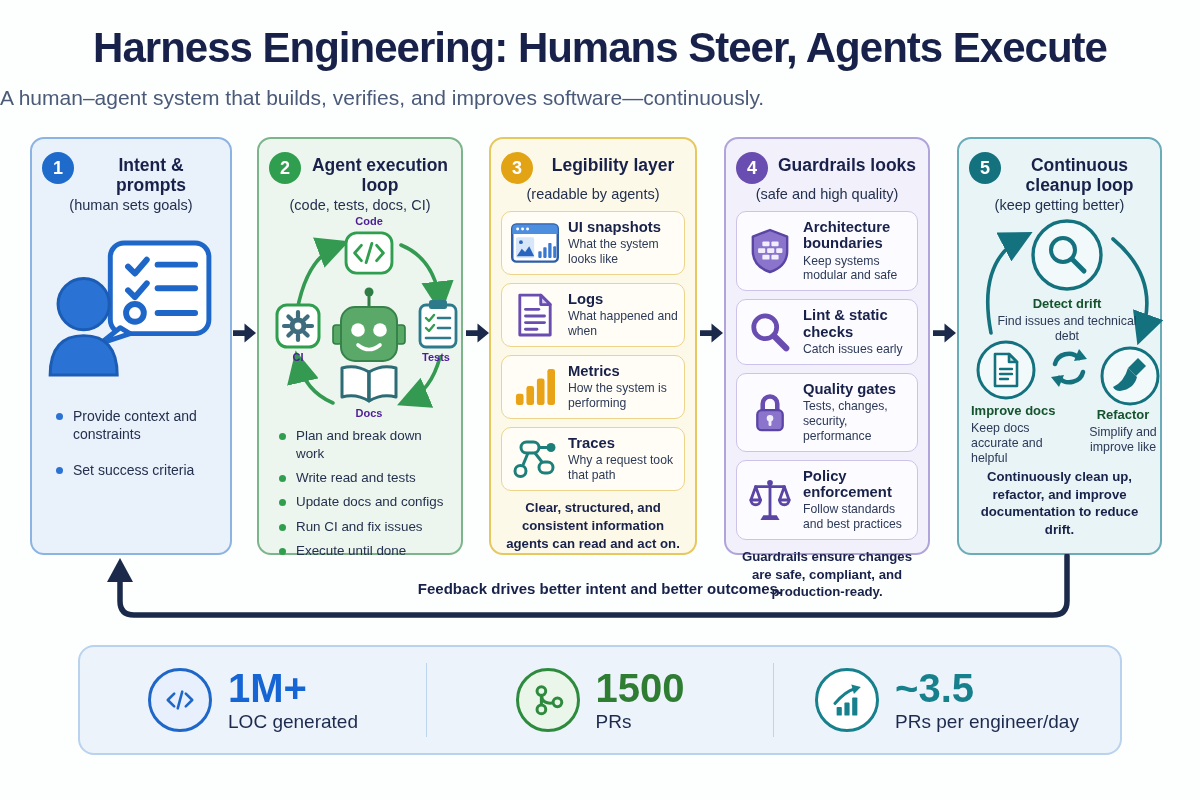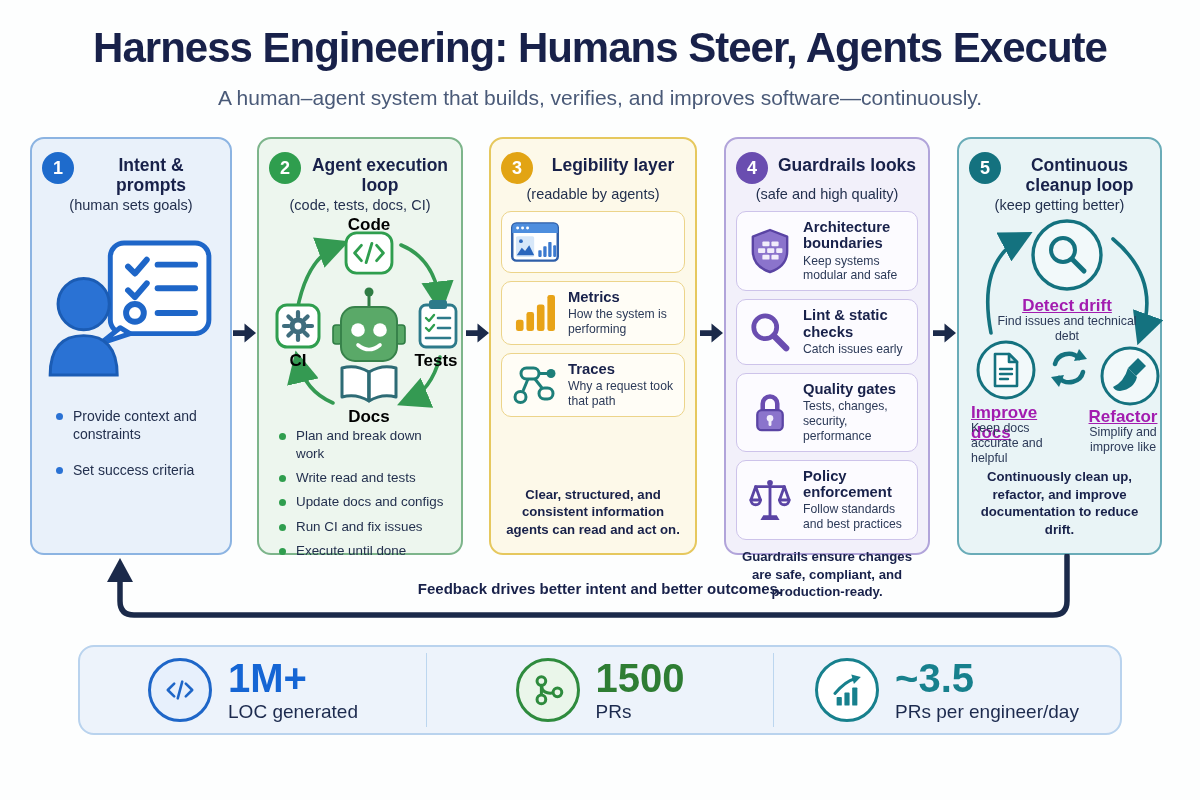--- a/index.html
+++ b/index.html
@@ -2,21 +2,21 @@
 <html><head>
 <meta charset="utf-8">
 <style>
   html,body{margin:0;padding:0;background:#fff;}
   #canvas{position:relative;width:1200px;height:800px;background:#fdfefe;overflow:hidden;
           font-family:"Liberation Sans", sans-serif;color:#19224a;}
 
   
   .main-title{position:absolute;top:24px;left:0;width:1200px;text-align:center;
     font-size:42px;font-weight:bold;letter-spacing:-1px;color:#18214a;}
-  .main-subtitle{position:absolute;top:86px;left:0;width:1200px;text-align:center;
+  .main-subtitle{position:absolute;top:86px;left:0;width:1200px;text-align:left;
     font-size:21px;color:#4a5a78;}
 
   
   .panel{position:absolute;top:137px;height:418px;border-radius:14px;border:2px solid;
     box-sizing:border-box;padding:13px 10px 10px;display:flex;flex-direction:column;}
   .p1{left:30px;width:202px;background:#e9f1fa;border-color:#8cb4e2;}
   .p2{left:257px;width:206px;background:#edf6ee;border-color:#7db58b;}
   .p3{left:489px;width:208px;background:#fdf9e9;border-color:#e6c85e;}
   .p4{left:724px;width:206px;background:#f2f0fa;border-color:#b1a4da;}
   .p5{left:957px;width:205px;background:#e9f4f6;border-color:#6aacb8;}
@@ -36,50 +36,50 @@
   .dot-blue{background:#2a72d4;}.dot-green{background:#2f9e4e;}
   .p1 .bullet{margin-bottom:17px;}
   .p2 .bullet{margin-bottom:7px;font-size:13.4px;}
   .p2 .bullets{padding-left:10px;}
 
   .p1-icon{margin:26px auto 24px;}
 
   
   .cycle2{position:relative;width:200px;height:208px;margin:2px auto 4px;flex:none;}
   .cyc-abs{position:absolute;}
-  .cyc-label{position:absolute;font-size:17px;font-weight:bold;color:#000000;text-align:center;}
+  .cyc-label{position:absolute;font-size:11px;font-weight:bold;color:#4c1d95;text-align:center;}
 
   
   .cards{display:flex;flex-direction:column;gap:8px;margin-top:9px;}
   .card{border:1.5px solid;border-radius:10px;display:flex;align-items:center;gap:9px;
     padding:7px 6px 7px 9px;min-height:62px;box-sizing:border-box;}
   .p3 .card{background:#fffdf6;border-color:#ecd48a;}
   .p4 .card{background:#fcfbff;border-color:#cdc3ea;}
   .card-icon{width:48px;flex:none;display:flex;justify-content:center;align-items:center;}
   .card-title{font-size:14.8px;font-weight:bold;color:#18214a;line-height:1.1;}
   .card-desc{font-size:12.2px;color:#2c3a58;line-height:1.22;margin-top:2px;}
 
   .panel-footer{margin-top:auto;text-align:center;font-weight:bold;font-size:13.2px;
     color:#18214a;line-height:1.35;padding:8px 4px 4px;}
 
   
   .cycle5{position:relative;width:196px;height:238px;margin:4px auto 0;flex:none;}
-  .c5-title{position:absolute;font-size:17px;font-weight:bold;color:#a21caf;text-align:center;text-decoration:underline;}
+  .c5-title{position:absolute;font-size:13px;font-weight:bold;color:#14532d;text-align:center;}
   .c5-desc{position:absolute;font-size:12.4px;color:#2c3a58;line-height:1.22;text-align:center;}
 
   
   .flow-arrow{position:absolute;top:320px;}
 
   
   .feedback-svg{position:absolute;left:90px;top:554px;}
   .feedback-label{position:absolute;top:580px;left:0;width:1200px;text-align:center;
     font-size:15px;font-weight:bold;color:#18214a;}
 
   
-  .stats-bar{position:absolute;left:78px;top:645px;width:1044px;height:90px;box-sizing:border-box;
+  .stats-bar{position:absolute;left:78px;top:645px;width:1044px;height:110px;box-sizing:border-box;
     background:#edf3fb;border:2px solid #b9d3ee;border-radius:16px;display:flex;align-items:center;}
   .stat{flex:1;display:flex;align-items:center;justify-content:center;gap:16px;height:74px;}
   .stat+.stat{border-left:1.5px solid #bcd6ef;}
   .stat-circle{width:64px;height:64px;border-radius:50%;flex:none;display:flex;
     align-items:center;justify-content:center;box-sizing:border-box;}
   .sc1{border:3px solid #1e66c8;background:#e7f0fc;}
   .sc2{border:3px solid #2e8b3d;background:#eaf6ea;}
   .sc3{border:3px solid #17808d;background:#fff;}
   .stat-value{font-size:40px;font-weight:bold;line-height:1;}
   .sv1{color:#1565d4;}.sv2{color:#2e7d33;}.sv3{color:#17808d;}
@@ -236,20 +236,40 @@
               <circle cx="20" cy="7" r="1.8" fill="#fff"></circle>
             <rect x="6" y="17" width="22" height="25" rx="2" fill="#d7e7f9"></rect>
             <circle cx="12" cy="23" r="2.3" fill="#2a66bd"></circle>
             <path d="M7 40 l6 -9 4 4 5 -7 6 12 z" fill="#2a66bd"></path>
             <rect x="33" y="34" width="4" height="8" rx="1" fill="#3b79cf"></rect>
             <rect x="39" y="29" width="4" height="13" rx="1" fill="#3b79cf"></rect>
             <rect x="45" y="24" width="4" height="18" rx="1" fill="#3b79cf"></rect>
             <rect x="51" y="28" width="3.5" height="14" rx="1" fill="#3b79cf"></rect>
           </svg>
         </div>
+        <div>
+          <div class="card-title">UI snapshots</div>
+          <div class="card-desc">What the system looks like</div>
+        </div>
+      </div>
+      <div class="card">
+        <div class="card-icon">
+          <svg width="38" height="44" viewBox="0 0 40 46">
+            <path d="M4 2 h22 l10 10 v32 h-32 z" fill="#fff" stroke="#6a4db0" stroke-width="3" stroke-linejoin="round"></path>
+            <path d="M26 2 l10 10 h-10 z" fill="#d9cdf2" stroke="#6a4db0" stroke-width="3" stroke-linejoin="round"></path>
+            <line x1="10" y1="17" x2="24" y2="17" stroke="#6a4db0" stroke-width="3" stroke-linecap="round"></line>
+            <line x1="10" y1="24" x2="30" y2="24" stroke="#6a4db0" stroke-width="3" stroke-linecap="round"></line>
+            <line x1="10" y1="31" x2="30" y2="31" stroke="#6a4db0" stroke-width="3" stroke-linecap="round"></line>
+            <line x1="10" y1="38" x2="22" y2="38" stroke="#6a4db0" stroke-width="3" stroke-linecap="round"></line>
+          </svg>
+        </div>
+        <div>
+          <div class="card-title">Logs</div>
+          <div class="card-desc">What happened and when</div>
+        </div>
       </div>
       <div class="card">
         <div class="card-icon">
           <svg width="42" height="40" viewBox="0 0 44 42">
             <rect x="2" y="28" width="8" height="12" rx="2.5" fill="#e8a317"></rect>
             <rect x="13" y="20" width="8" height="20" rx="2.5" fill="#e8a317"></rect>
             <rect x="24" y="12" width="8" height="28" rx="2.5" fill="#e8a317"></rect>
             <rect x="35" y="2" width="8" height="38" rx="2.5" fill="#e8a317"></rect>
           </svg>
         </div>

